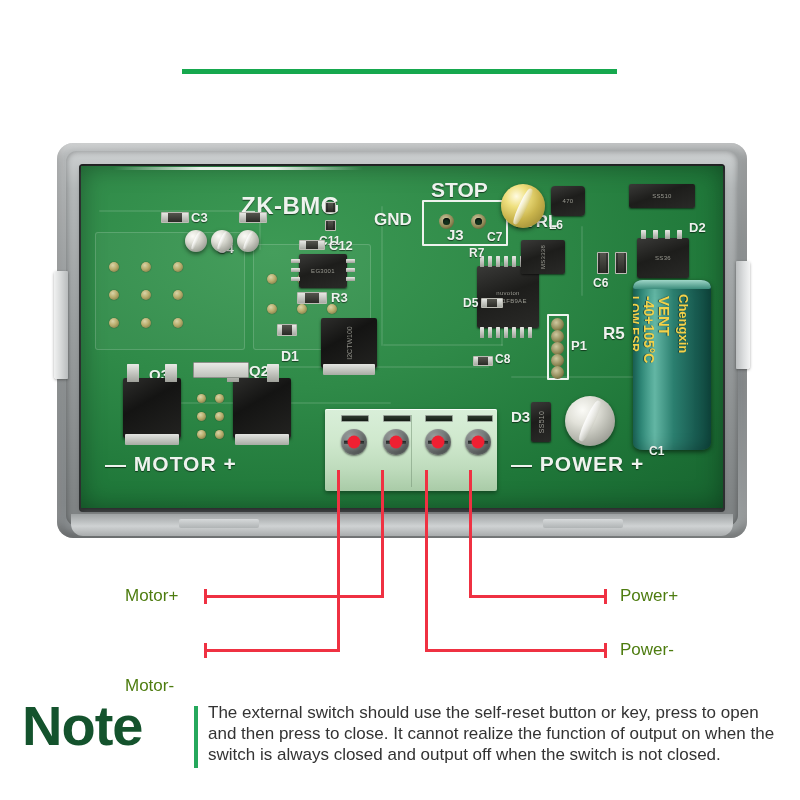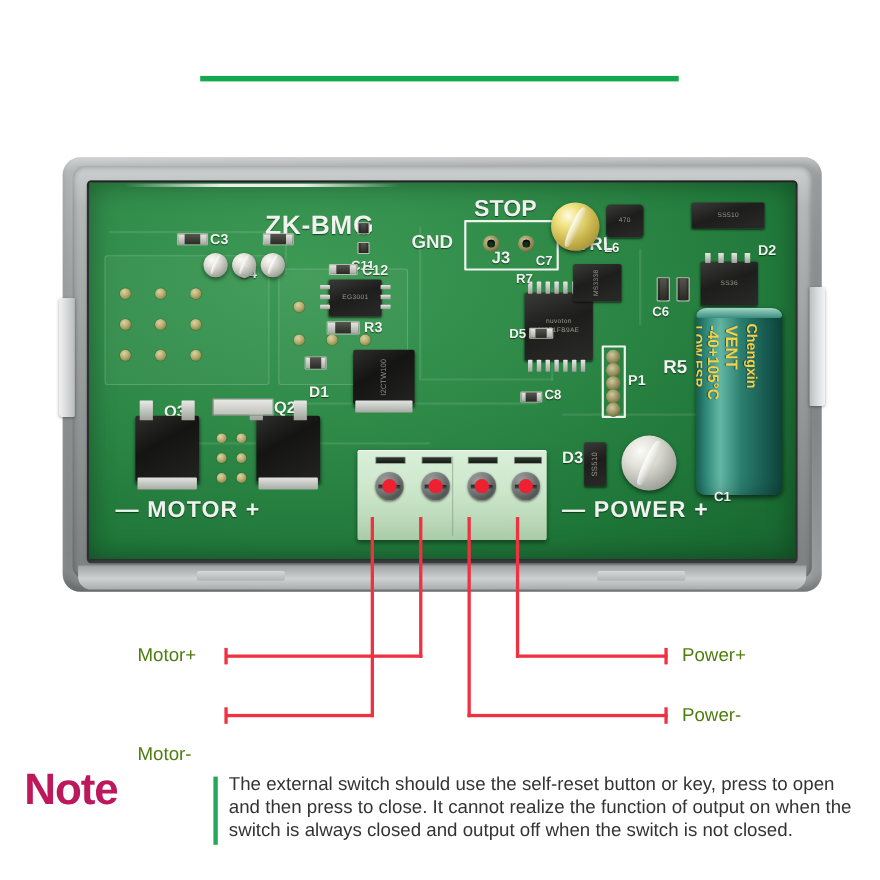--- a/index.html
+++ b/index.html
@@ -222,21 +222,21 @@
   .callout-layer{ position:absolute; left:0; top:0; width:800px; height:800px; pointer-events:none;}
   .cl{ position:absolute; background:#ef3142; }
   .calloutlabel{
     position:absolute; font-size:17px; color:#4d7c0f; white-space:nowrap;
   }
 
   
   .note{ position:absolute; left:22px; top:700px; width:760px; height:80px;}
   .note-word{
     position:absolute; left:0; top:-2px;
-    font-size:40px; font-weight:bold; color:#be185d; line-height:1;
+    font-size:56px; font-weight:bold; color:#14532d; line-height:1;
     letter-spacing:-1px;
   }
   .note-bar{
     position:absolute; left:172px; top:6px; width:4px; height:62px; background:#25a85c;
   }
   .note-text{
     position:absolute; left:186px; top:2px; width:578px;
     font-size:17px; line-height:21px; color:#333;
   }
 </style>

